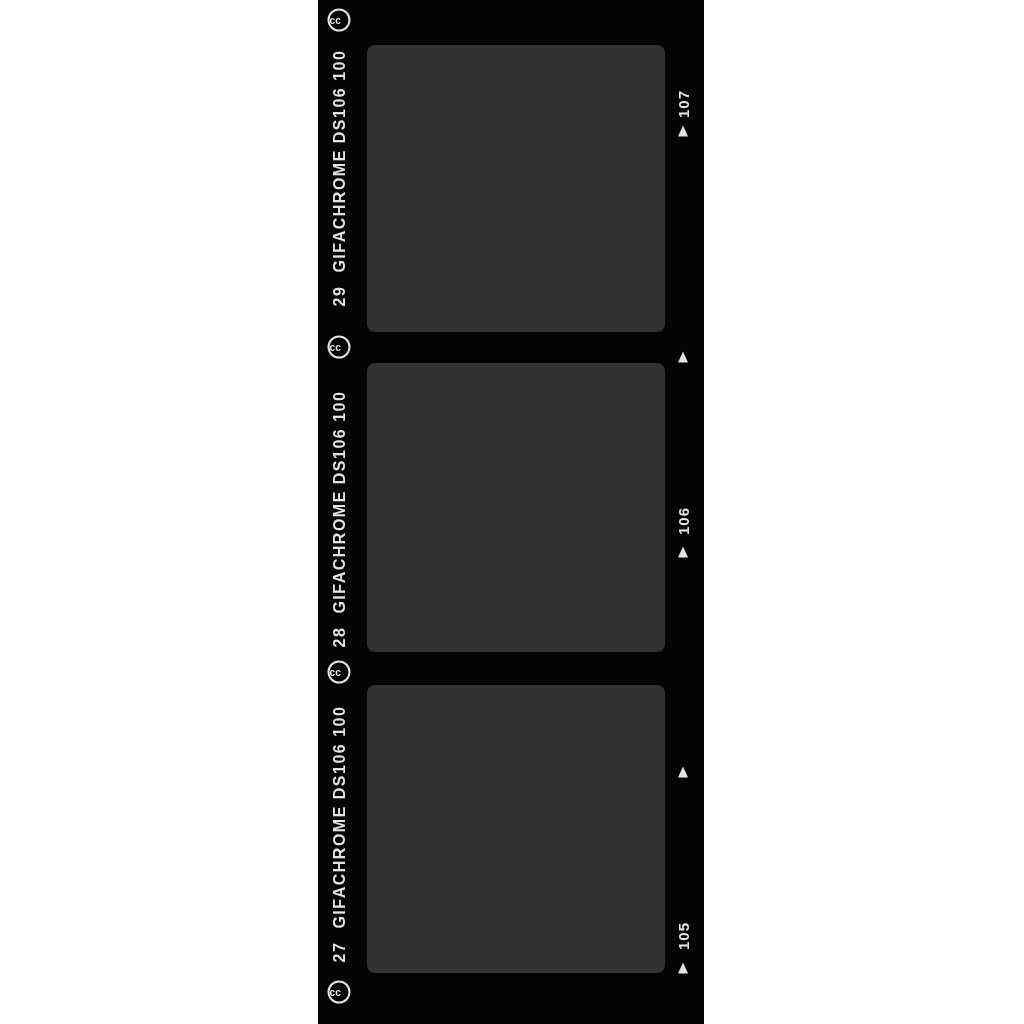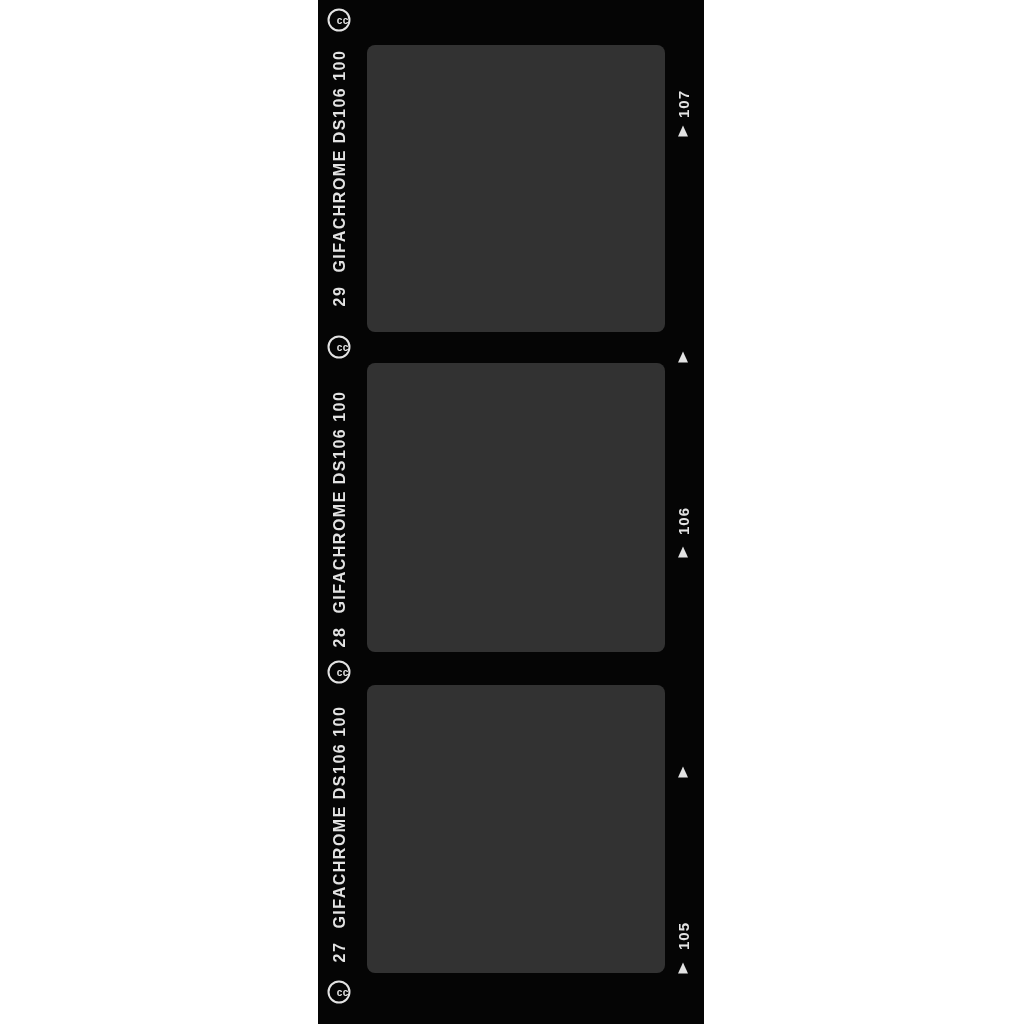--- a/index.html
+++ b/index.html
@@ -59,21 +59,21 @@
   .cc-badge {
     position: absolute;
     left: 21px;
     transform: translate(-50%, -50%);
     width: 19px;
     height: 19px;
     border: 2px solid #e3e3e3;
     border-radius: 50%;
     display: flex;
     align-items: center;
-    justify-content: flex-end;
+    justify-content: flex-start;
     color: #e3e3e3;
     font-size: 10px;
     font-weight: bold;
     letter-spacing: 0.3px;
     line-height: 1;
   }
   .cc-1 { top: 20px;  }
   .cc-2 { top: 347px; }
   .cc-3 { top: 672px; }
   .cc-4 { top: 992px; }

